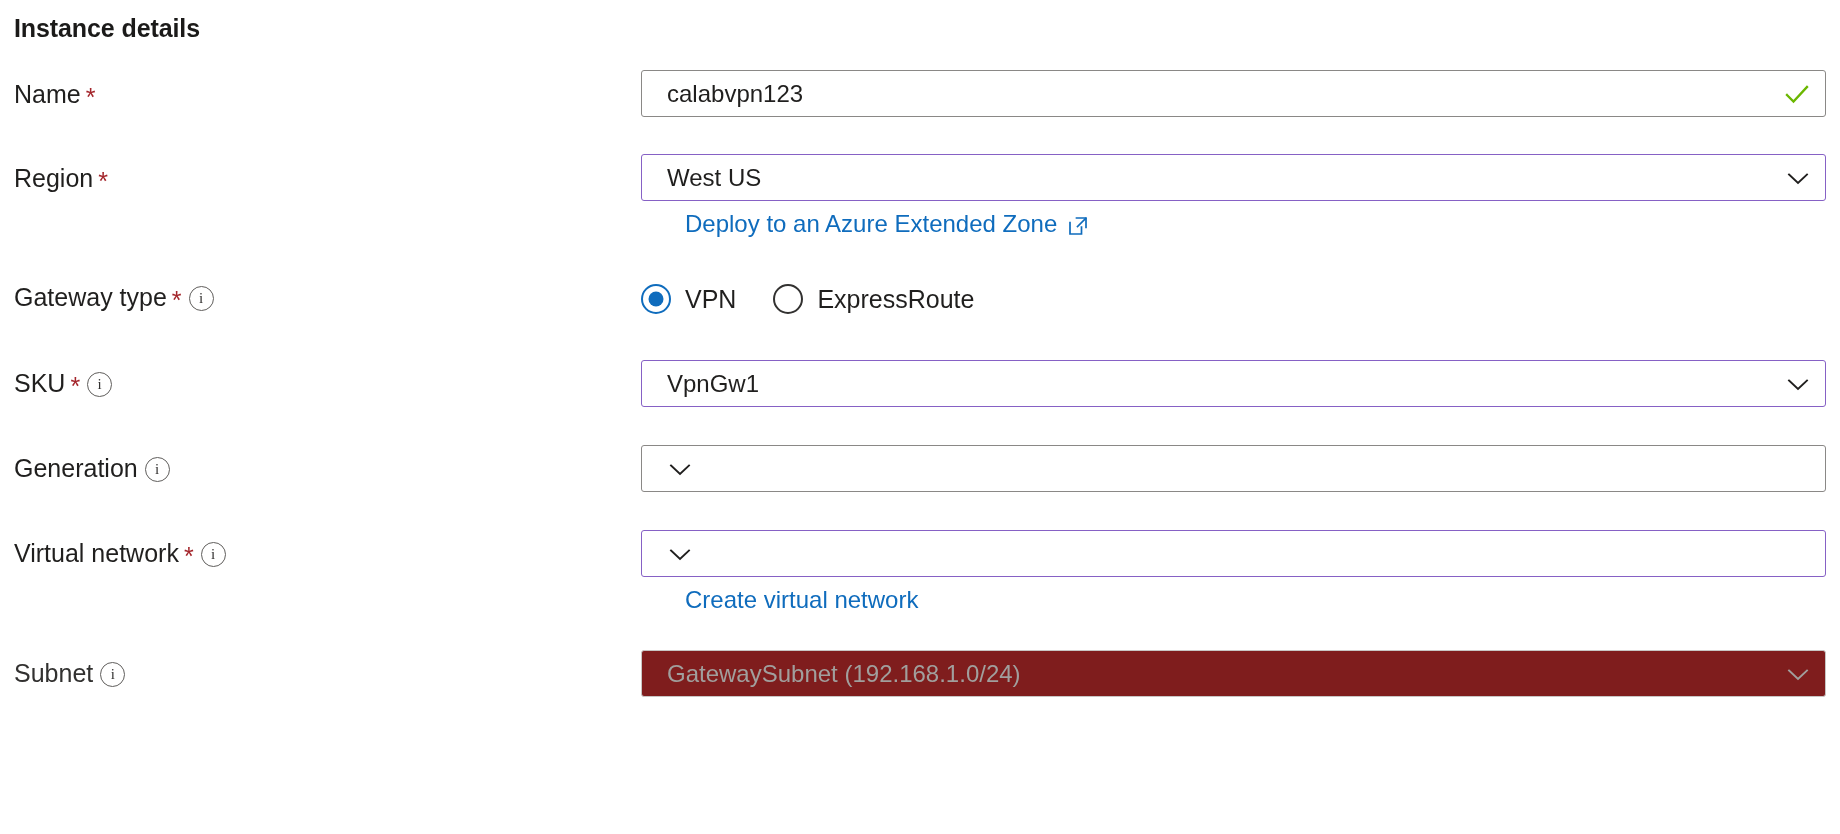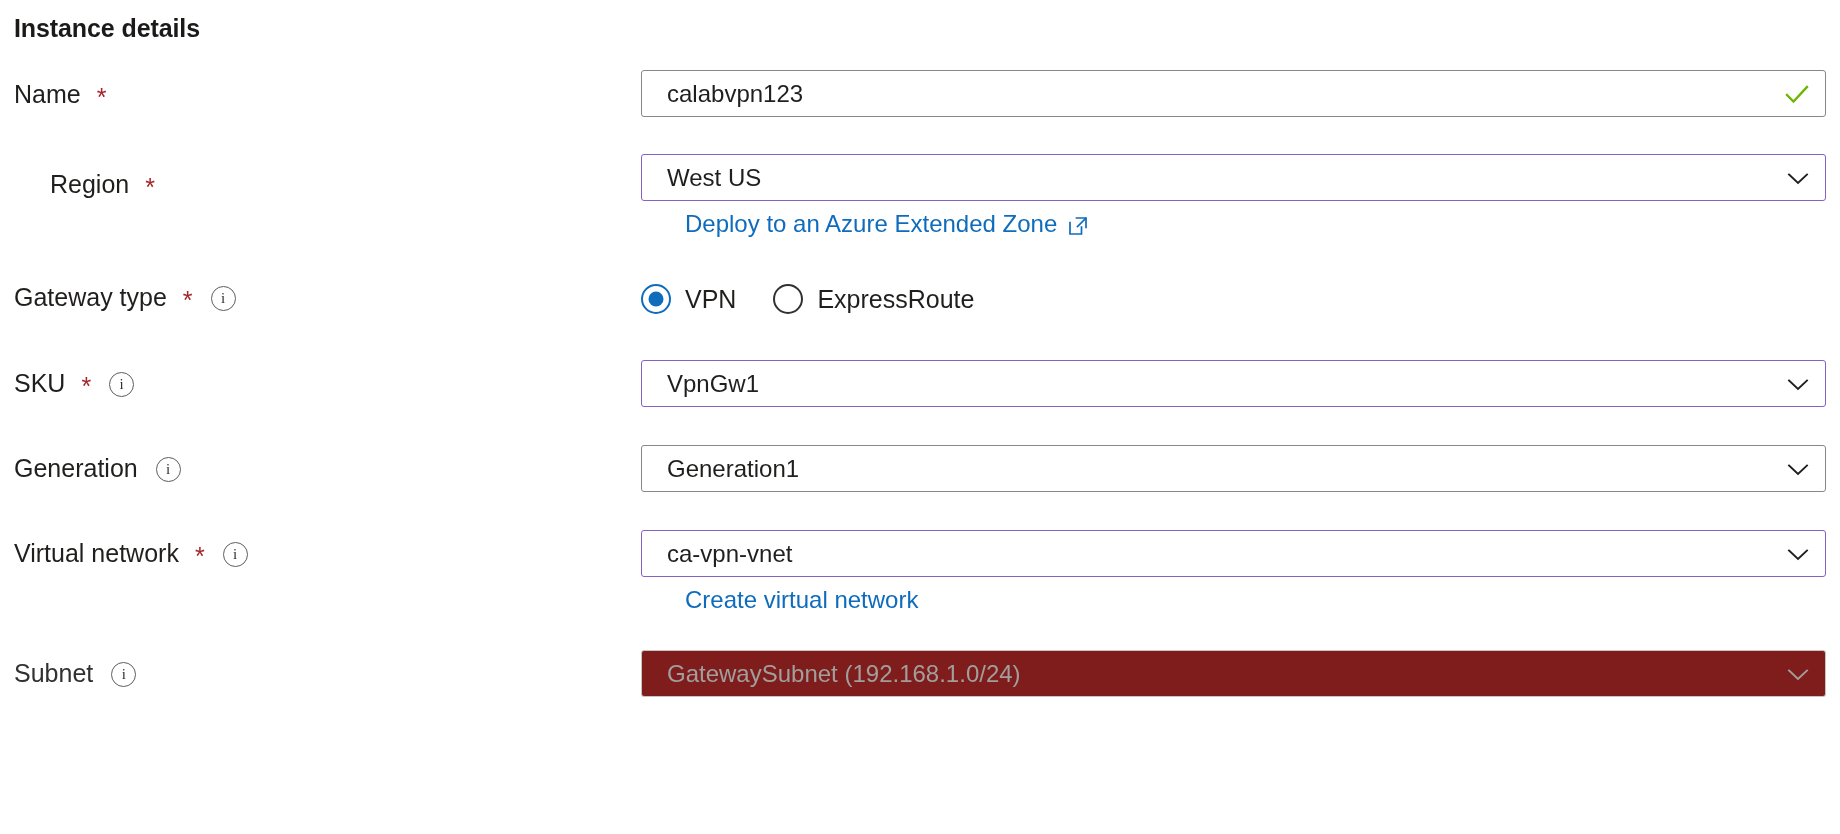--- a/index.html
+++ b/index.html
@@ -40,21 +40,21 @@
     position: absolute;
     left: 0;
     width: 1840px;
   }
 
   .label {
     position: absolute;
     left: 14px;
     display: flex;
     align-items: center;
-    gap: 18px;
+    gap: 7px;
     font-size: 25px;
     font-weight: 400;
     line-height: 30px;
     color: #201f1e;
     white-space: nowrap;
   }
   .label.disabled { color: #323130; }
 
   .req-star {
     color: #a4262c;
@@ -221,21 +221,21 @@
       <span class="field-value">calabvpn123</span>
       <span class="check">
         <svg viewBox="0 0 28 28" width="28" height="28" fill="none">
           <path d="M4 15 L10.5 21.5 L24 7" stroke="#6bb700" stroke-width="2.3" stroke-linecap="square" stroke-linejoin="miter"></path>
         </svg>
       </span>
     </div>
   </div>
 
   <div class="row" style="top:154px;">
-    <div class="label" style="top:15px;margin-left:36px;">
+    <div class="label" style="top:9px;">
       <span>Region</span>
       <span class="req-star">*</span>
     </div>
     <div class="field accent">
       <span class="field-value">West US</span>
       <span class="chevron">
         <svg viewBox="0 0 26 26" width="26" height="26" fill="none">
           <path d="M4 9.5 L13 18 L22 9.5" stroke="#201f1e" stroke-width="1.9" stroke-linecap="square"></path>
         </svg>
       </span>
@@ -285,37 +285,35 @@
       </span>
     </div>
   </div>
 
   <div class="row" style="top:445px;">
     <div class="label" style="top:8px;">
       <span>Generation</span>
       <span class="info-icon"></span>
     </div>
     <div class="field">
-      <span class="field-value">Generation1</span>
       <span class="chevron">
         <svg viewBox="0 0 26 26" width="26" height="26" fill="none">
           <path d="M4 9.5 L13 18 L22 9.5" stroke="#201f1e" stroke-width="1.9" stroke-linecap="square"></path>
         </svg>
       </span>
     </div>
   </div>
 
   <div class="row" style="top:530px;">
     <div class="label" style="top:8px;">
       <span>Virtual network</span>
       <span class="req-star">*</span>
       <span class="info-icon"></span>
     </div>
     <div class="field accent">
-      <span class="field-value">ca-vpn-vnet</span>
       <span class="chevron">
         <svg viewBox="0 0 26 26" width="26" height="26" fill="none">
           <path d="M4 9.5 L13 18 L22 9.5" stroke="#201f1e" stroke-width="1.9" stroke-linecap="square"></path>
         </svg>
       </span>
     </div>
     <div class="sub-link" style="top:55px;">
       <span class="link-text">Create virtual network</span>
     </div>
   </div>

